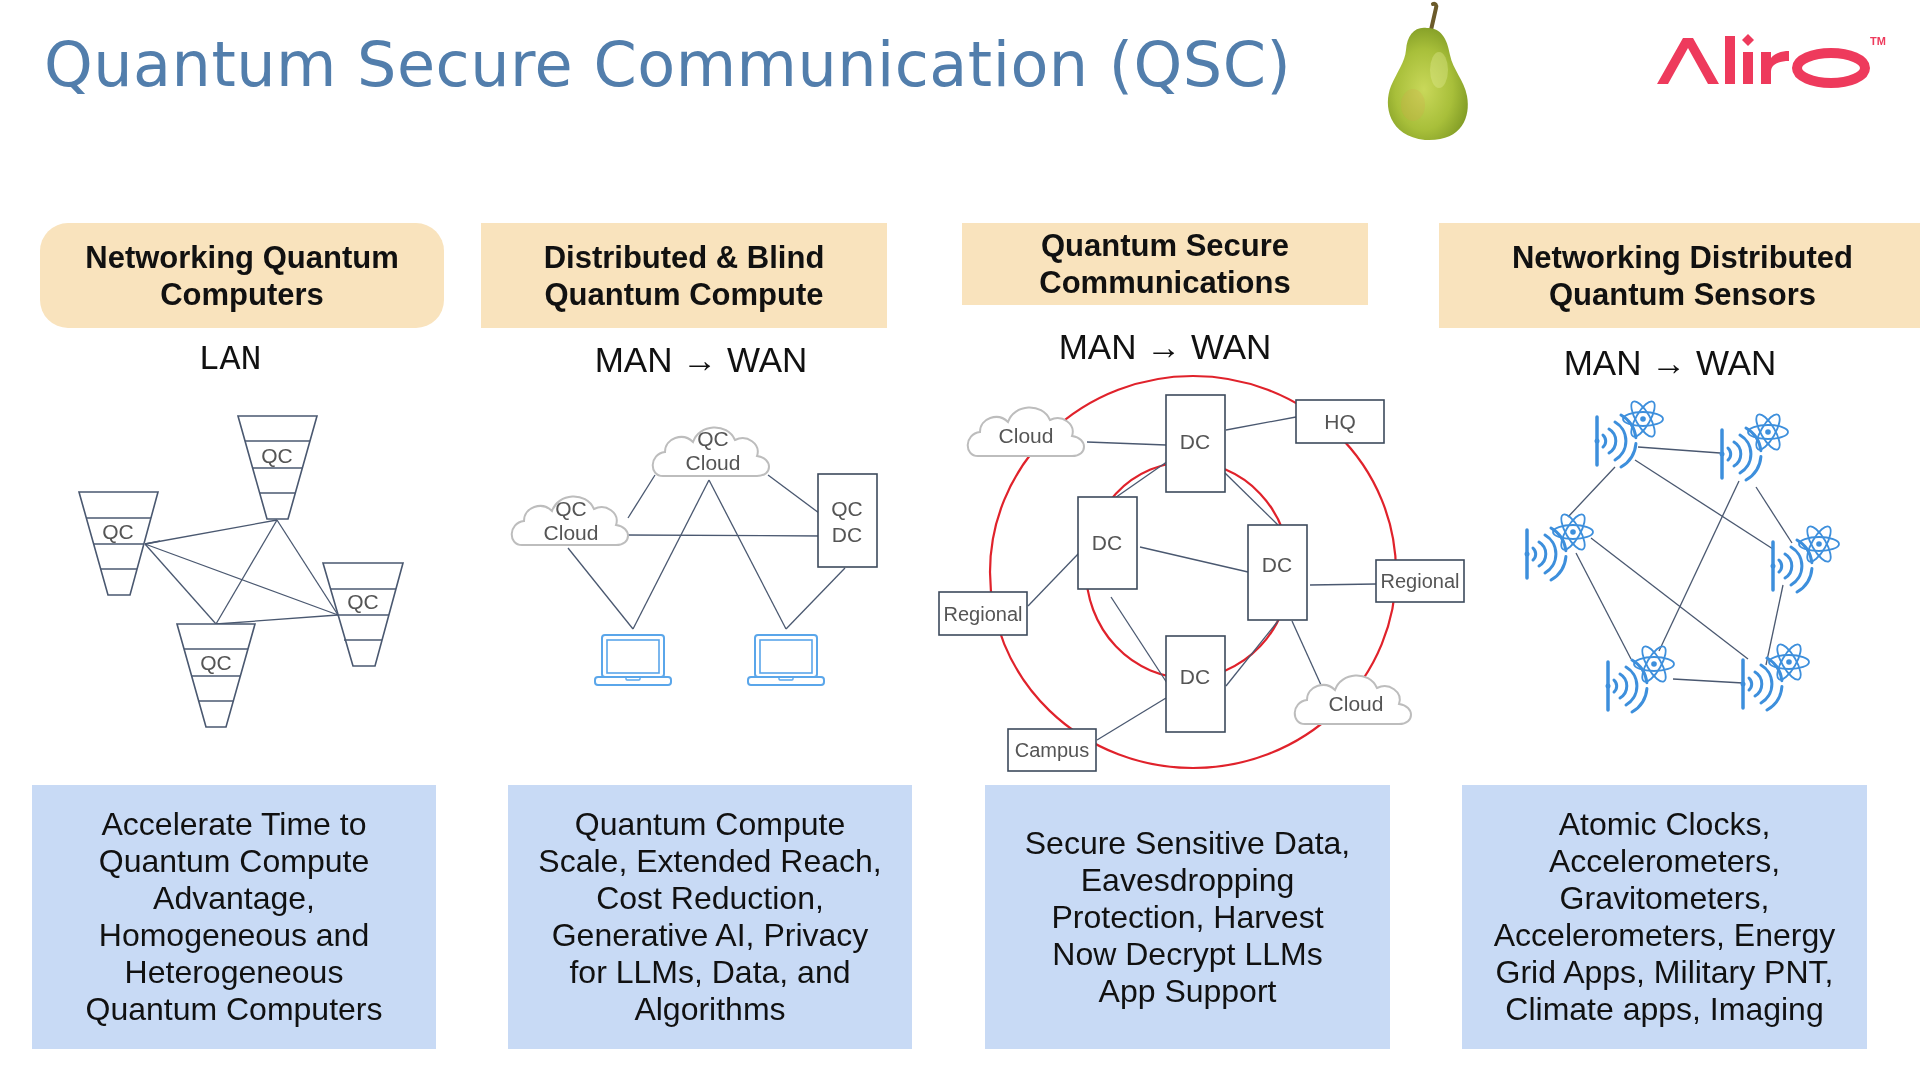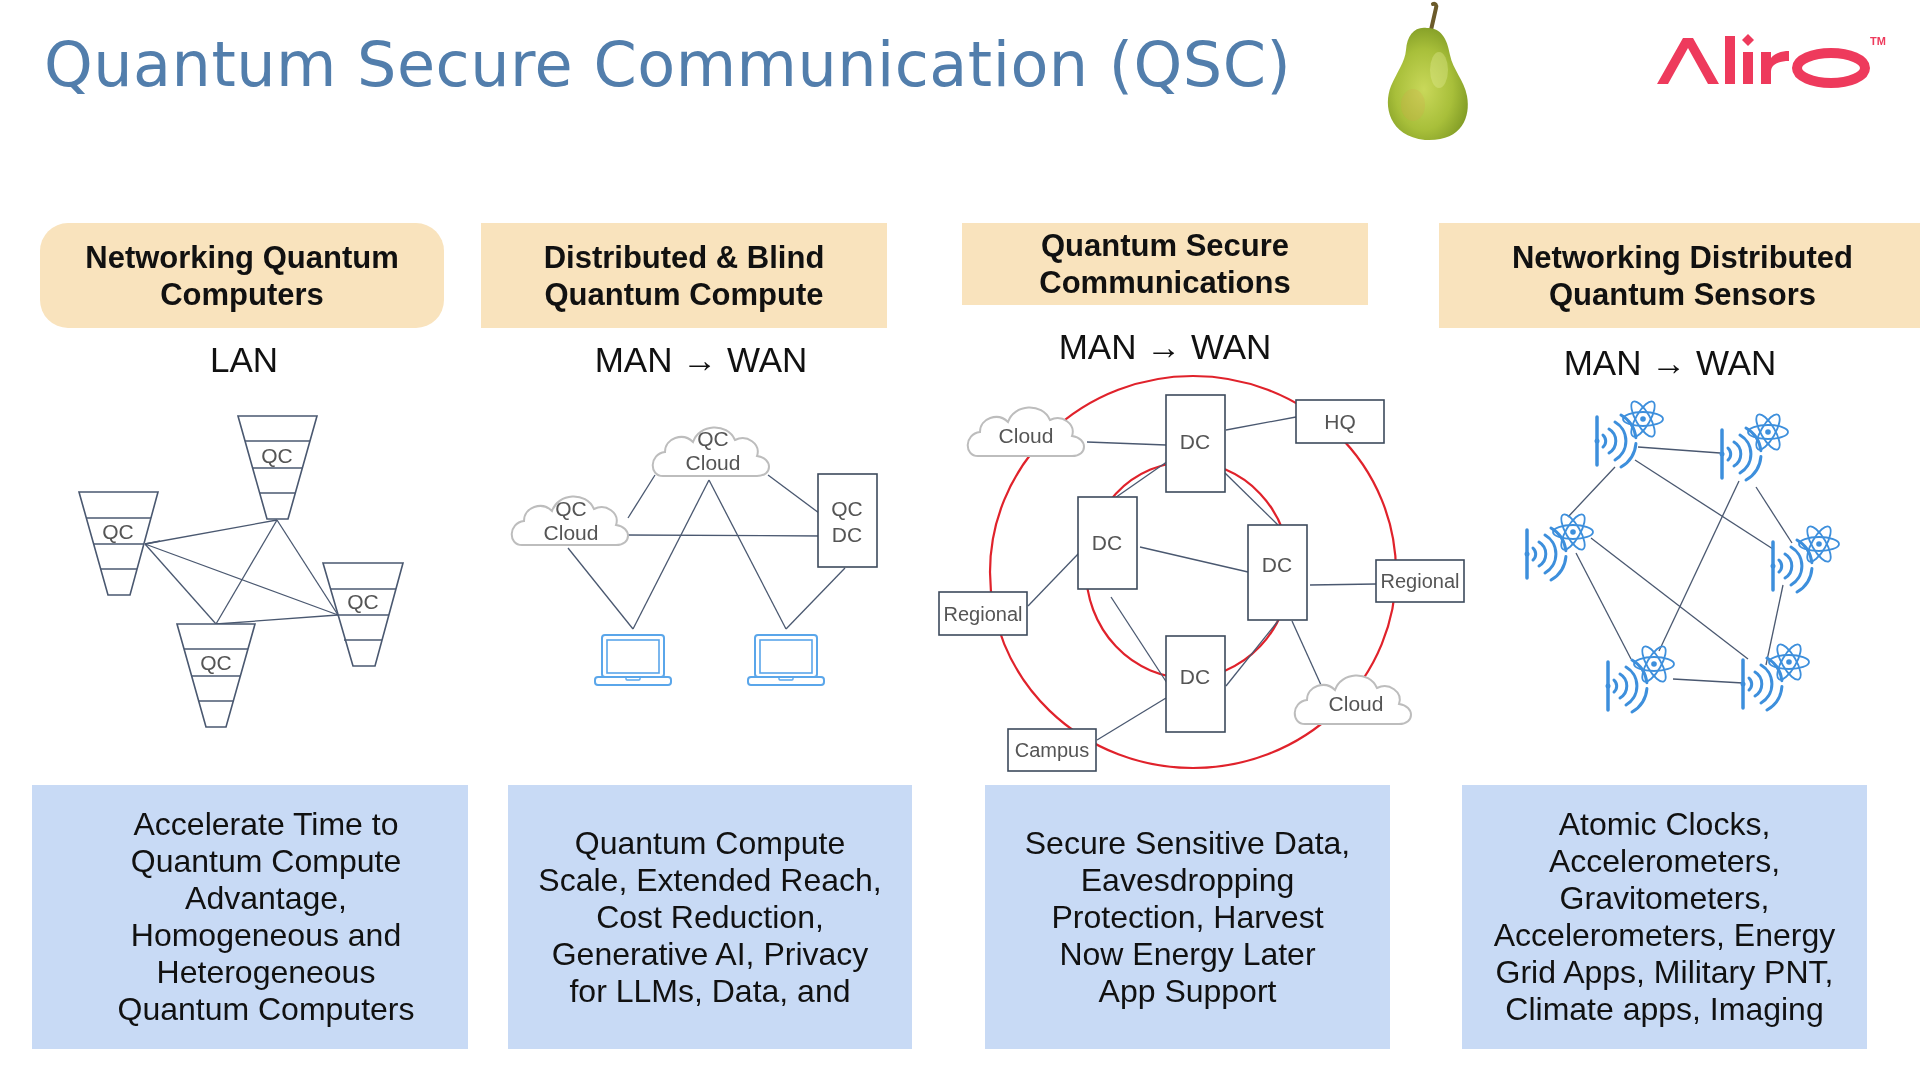--- a/index.html
+++ b/index.html
@@ -67,21 +67,21 @@
       <span>Communications</span>
     </div>
 </div>
 <div class="hdr" style="left:1439px; width:487px;">
   <div>
       <span>Networking Distributed</span>
       <span>Quantum Sensors</span>
     </div>
 </div>
 
-<div class="scope" style="left:144px; width:200px; top:340px;">LAN</div>
+<div class="scope" style="left:130px; width:200px; top:340px;font-family:Liberation Mono, monospace;">LAN</div>
 <div class="scope" style="left:551px; width:300px; top:340px;">MAN → WAN</div>
 <div class="scope" style="left:1015px; width:300px; top:327px;">MAN → WAN</div>
 <div class="scope" style="left:1520px; width:300px; top:343px;">MAN → WAN</div>
 
 <svg class="diag" viewBox="0 0 1920 1080">
   <defs>
     <g id="cloudshape">
       <path d="M12 58 C-2 58 -2 36 14 34 C14 20 32 14 42 24 C48 6 76 4 84 22 C96 16 110 26 106 38 C122 40 122 58 106 58 Z" fill="#fff" stroke="#bdbdbd" stroke-width="2"></path>
     </g>
     <g id="sensor">
@@ -243,45 +243,46 @@
       <use href="#sensor"></use>
     </g>
   <g transform="translate(1608,662)">
       <use href="#sensor"></use>
     </g>
   <g transform="translate(1743,660)">
       <use href="#sensor"></use>
     </g>
 </svg>
 
-<div class="desc" style="left:32px; width:404px;padding-left:32px;">
+<div class="desc" style="left:32px; width:404px;">
   <div class="desc-inner">
     <span>Accelerate Time to</span>
     <span>Quantum Compute</span>
     <span>Advantage,</span>
     <span>Homogeneous and</span>
     <span>Heterogeneous</span>
     <span>Quantum Computers</span>
   </div>
 </div>
 <div class="desc" style="left:508px; width:404px;">
   <div class="desc-inner">
     <span>Quantum Compute</span>
     <span>Scale, Extended Reach,</span>
     <span>Cost Reduction,</span>
     <span>Generative AI, Privacy</span>
     <span>for LLMs, Data, and</span>
+    <span>Algorithms</span>
   </div>
 </div>
 <div class="desc" style="left:985px; width:405px;justify-content:center;">
   <div class="desc-inner">
     <span>Secure Sensitive Data,</span>
     <span>Eavesdropping</span>
     <span>Protection, Harvest</span>
-    <span>Now Energy Later</span>
+    <span>Now Decrypt LLMs</span>
     <span>App Support</span>
   </div>
 </div>
 <div class="desc" style="left:1462px; width:405px;">
   <div class="desc-inner">
     <span>Atomic Clocks,</span>
     <span>Accelerometers,</span>
     <span>Gravitometers,</span>
     <span>Accelerometers, Energy</span>
     <span>Grid Apps, Military PNT,</span>

